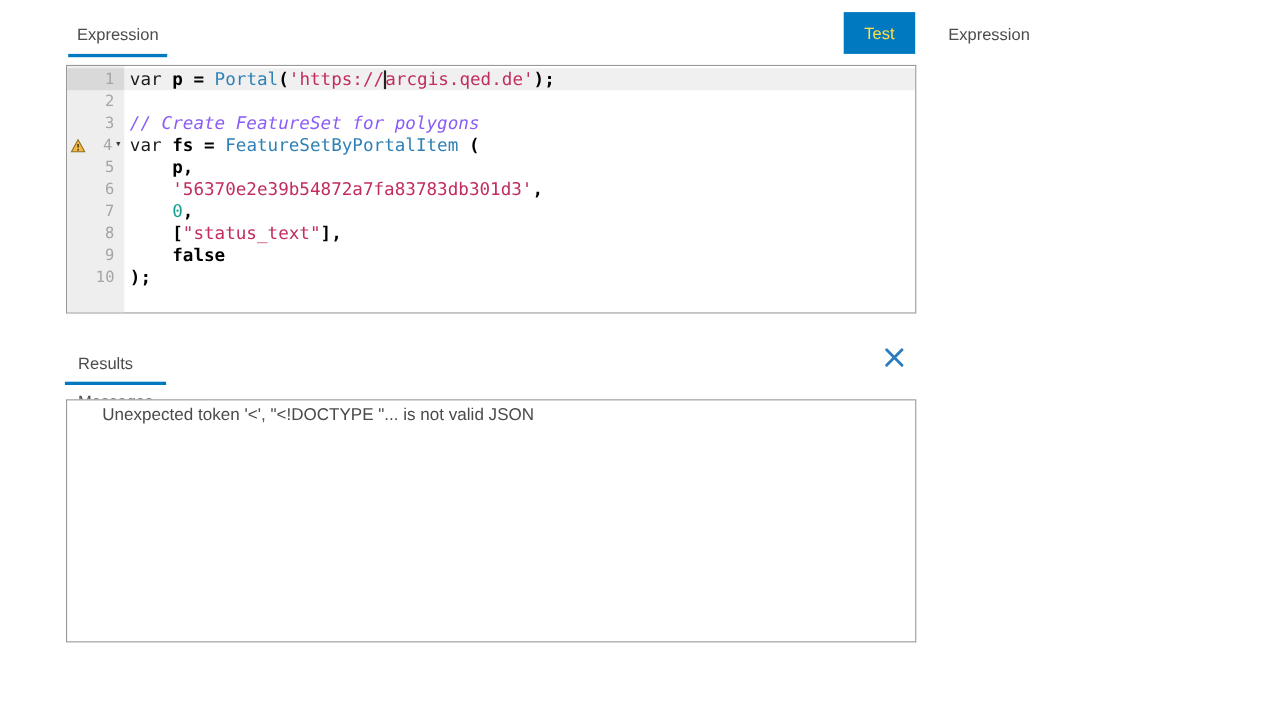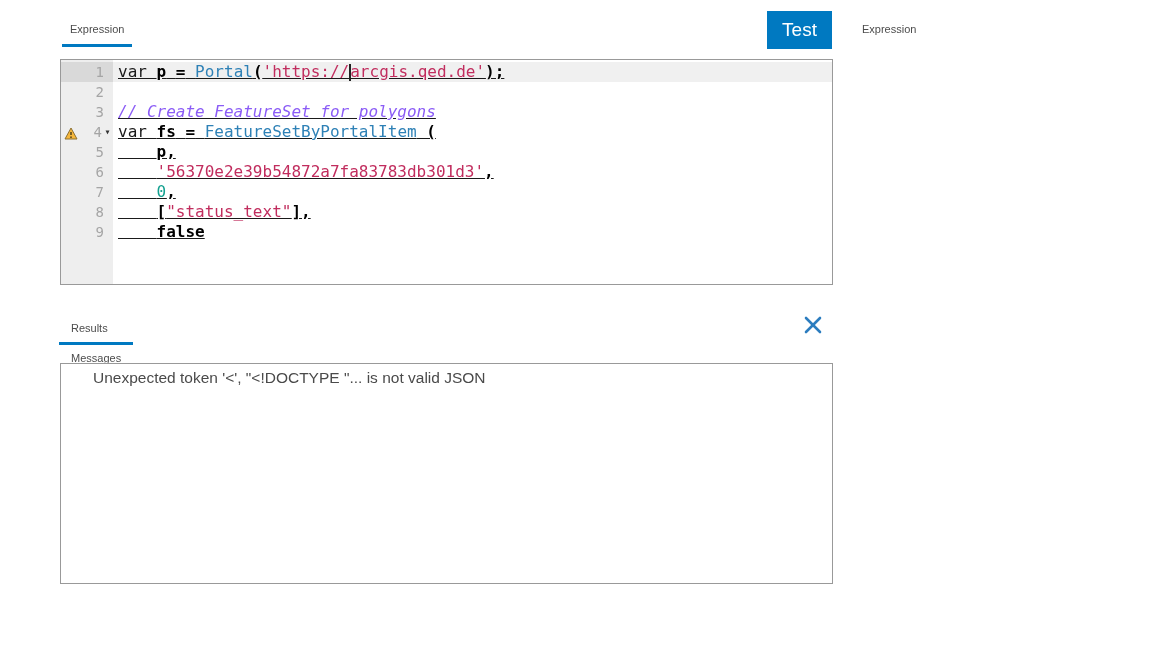--- a/index.html
+++ b/index.html
@@ -2,29 +2,29 @@
 <html><head>
 <meta charset="utf-8">
 <style>
   html,body{margin:0;padding:0;background:#fff;}
   .app{
     position:relative;width:1161px;height:645px;background:#fff;overflow:hidden;
     font-family:"Liberation Sans",sans-serif;color:#4c4c4c;
   }
   
   .tab{
-    display:inline-block;padding:23px 12px 9px;font-size:11px;color:#4c4c4c;
+    display:inline-block;padding:23px 12px 9px;font-size:15px;color:#4c4c4c;
     border-bottom:3px solid transparent;cursor:pointer;white-space:nowrap;
   }
   .tab.active{border-bottom-color:#0079c1;}
   .expr-tab-wrap{position:absolute;left:62px;top:0;}
   .expr-tab-wrap .tab{padding:23px 8px 9px;}
   .test-btn{
     position:absolute;left:767px;top:11px;width:65px;height:38px;
-    background:#0079c1;color:#ffffff;border:none;font-size:19px;
+    background:#0079c1;color:#fde047;border:none;font-size:15px;
     font-family:"Liberation Sans",sans-serif;cursor:pointer;
   }
   .right-tabs{position:absolute;left:850px;top:0;display:flex;}
   
   .editor{
     position:absolute;left:60px;top:59px;width:771px;height:224px;
     border:1px solid #999;background:#fff;
     font-family:"DejaVu Sans Mono",monospace;font-size:16px;line-height:20px;
     overflow:hidden;cursor:text;
   }
@@ -32,21 +32,21 @@
   .lines{position:relative;padding-top:2px;}
   .line{display:flex;height:20px;}
   .gutter-cell{
     position:relative;width:52px;flex:none;box-sizing:border-box;
     display:flex;align-items:center;justify-content:flex-end;padding-right:9px;
     font-size:14px;color:#a5a5a5;
   }
   .gutter-cell.has-fold{padding-right:1px;}
   .lint-icon{position:absolute;left:3px;top:3px;width:14px;height:13px;}
   .fold-arrow{font-size:10px;color:#333;width:9px;text-align:center;margin-left:1px;line-height:14px;}
-  .code{flex:1;white-space:pre;padding-left:5px;color:#1a1a1a;text-decoration:underline;}
+  .code{flex:1;white-space:pre;padding-left:5px;color:#1a1a1a;}
   .line.active .gutter-cell{background:#d9d9d9;}
   .line.active .code{background:#f0f0f0;}
   .tk-p{color:#1a1a1a;}
   .tk-b{color:#000;font-weight:bold;}
   .tk-f{color:#2e81b6;}
   .tk-s{color:#c12d5e;}
   .tk-n{color:#12a08f;}
   .tk-c{color:#8b5cf6;font-style:italic;}
   .caret{display:inline-block;width:2px;height:17px;background:#222;vertical-align:text-bottom;margin-right:-1px;}
   
@@ -130,20 +130,26 @@
             <span>8</span>
           </div>
           <div class="code"><span class="tk-p">    </span><span class="tk-b">[</span><span class="tk-s">"status_text"</span><span class="tk-b">],</span></div>
         </div>
         <div class="line">
           <div class="gutter-cell">
             <span>9</span>
           </div>
           <div class="code"><span class="tk-p">    </span><span class="tk-b">false</span></div>
         </div>
+        <div class="line">
+          <div class="gutter-cell">
+            <span>10</span>
+          </div>
+          <div class="code"><span class="tk-b">);</span></div>
+        </div>
       </div>
   </div>
 
   <div class="res-tabs">
     <div class="tab active">Results</div>
     <div class="tab">Messages</div>
   </div>
 
   <button class="close-btn" aria-label="close">
     <svg width="24" height="24" viewBox="0 0 24 24">

